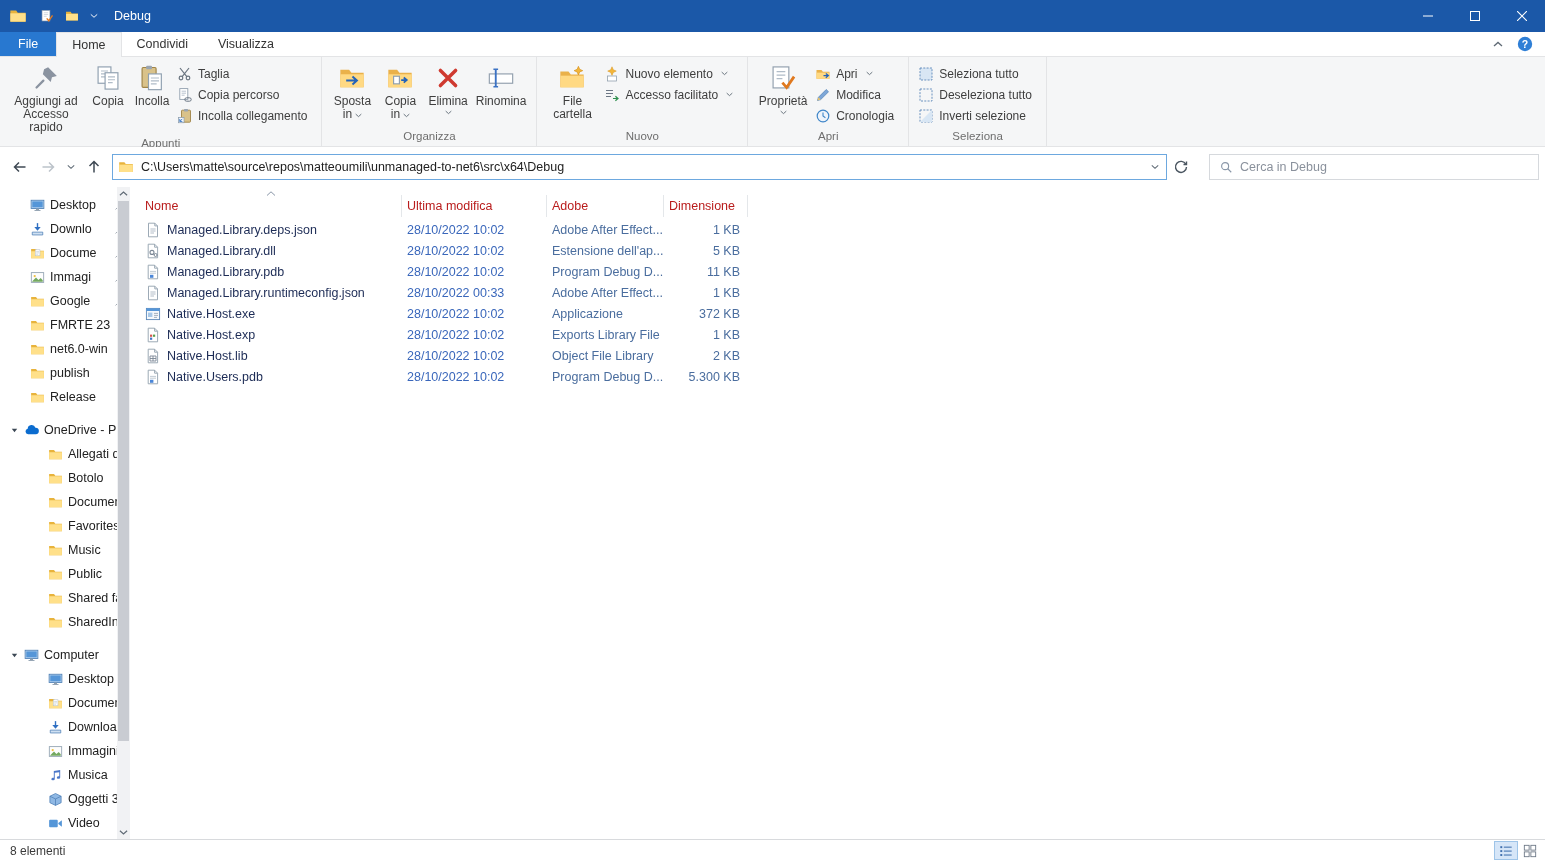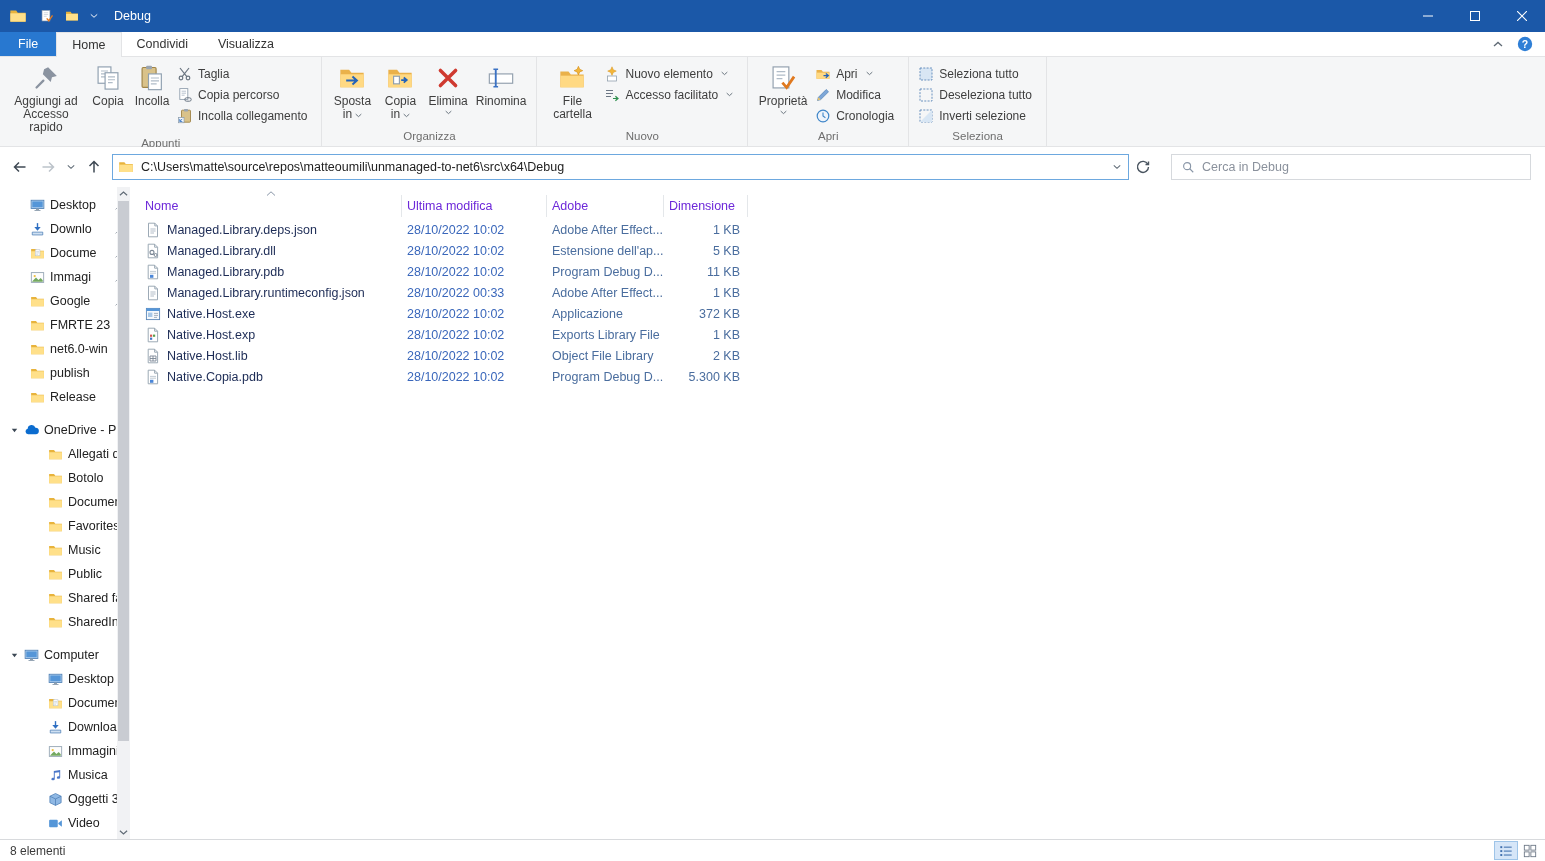--- a/index.html
+++ b/index.html
@@ -38,21 +38,21 @@
   .btn-small { display:flex; align-items:center; gap:5px; height:21px; padding:0 8px 0 3px; font-size:12px; color:#3e3e3e; white-space:nowrap; }
   .dd { width:7px; height:5px; margin-left:3px; display:inline-flex; }
   .dd-below { width:7px; height:5px; margin-top:2px; }
 
   
   .navbar { position:absolute; top:147px; left:0; right:0; height:40px; background:#fff; display:flex; align-items:center; padding:0 6px; }
   .nav-btn { width:28px; height:28px; display:flex; align-items:center; justify-content:center; }
   .addressbar { flex:1; height:26px; border:1px solid #6da8df; background:#fff; display:flex; align-items:center; padding:0 5px; margin-left:4px; }
   .addressbar .path { margin-left:7px; font-size:12.5px; color:#222; white-space:nowrap; overflow:hidden; }
   .addr-dd { margin-left:auto; width:10px; height:6px; padding-right:2px; }
-  .searchbox { width:360px; height:26px; border:1px solid #d6d9dd; display:flex; align-items:center; gap:7px; padding:0 9px; margin-left:14px; margin-right:8px; }
+  .searchbox { width:330px; height:26px; border:1px solid #d6d9dd; display:flex; align-items:center; gap:7px; padding:0 9px; margin-left:14px; }
   .search-input { border:none; outline:none; flex:1; font:inherit; font-size:12.5px; color:#333; background:transparent; }
   .search-input::placeholder { color:#8a919c; }
 
   
   .main { position:absolute; top:187px; left:0; right:0; bottom:22px; display:flex; background:#fff; }
   .sidebar { width:130px; flex:none; position:relative; overflow:hidden; }
   .tree { padding-top:6px; padding-bottom:4px; }
   .tree-item { height:24px; display:flex; align-items:center; column-gap:5px; color:#212121; white-space:nowrap; overflow:hidden; padding-right:2px; }
   .tree-item .i16 { width:15px; height:15px; }
   .level-0 { padding-left:10px; } .level-1 { padding-left:30px; } .level-2 { padding-left:48px; }
@@ -60,21 +60,21 @@
   .tree-label { overflow:hidden; }
   .expander { width:9px; height:9px; }
   .pin { width:11px; height:11px; margin-left:auto; margin-right:3px; opacity:.85; }
   .vscroll { position:absolute; top:0; right:0; bottom:0; width:13px; background:#f1f2f4; }
   .sb-arrow { position:absolute; left:0; width:13px; height:13px; padding:3px 2px; }
   .sb-arrow.top { top:0; } .sb-arrow.bottom { bottom:0; }
   .sb-thumb { position:absolute; left:1px; top:14px; width:11px; height:540px; background:#c9ccd2; }
 
   
   .filearea { flex:1; position:relative; }
-  .listheader { margin:6px 0 0 10px; height:26px; display:flex; align-items:center; font-size:12.5px; color:#6d28d9; }
+  .listheader { margin:6px 0 0 10px; height:26px; display:flex; align-items:center; font-size:12.5px; color:#b91c1c; }
   .hcell { height:22px; display:flex; align-items:center; padding-left:5px; border-right:1px solid #e4e7ea; position:relative; }
   .h-name { width:262px; } .h-mod { width:145px; } .h-type { width:117px; } .h-size { width:84px; }
   .sort-caret { position:absolute; top:-4px; left:50%; margin-left:-5px; width:10px; height:5px; }
   .listbody { margin-left:10px; }
   .file-row { height:21px; display:flex; align-items:center; font-size:12.5px; }
   .col { overflow:hidden; white-space:nowrap; }
   .col-name { width:262px; display:flex; align-items:center; gap:6px; padding-left:5px; color:#1c2b55; }
   .col-mod { width:145px; padding-left:5px; color:#3a67bb; }
   .col-type { width:117px; padding-left:5px; color:#4a6d9e; }
   .col-size { width:84px; text-align:right; padding-right:8px; color:#4a6d9e; }
@@ -931,21 +931,21 @@
           <div class="file-row">
             <div class="col col-name">
               <span class="icon i16">
                 <svg viewBox="0 0 16 16">
                   <path d="M3.2 1.2h6.4l3 3v10.6H3.2z" fill="#fff" stroke="#92a0ae" stroke-width="0.9"></path>
                   <path d="M9.6 1.2v3h3" fill="none" stroke="#92a0ae" stroke-width="0.9"></path>
                   <path d="M5 7.4h6M5 9.2h6" stroke="#b0bcc8" stroke-width="0.8"></path>
                   <rect x="5" y="10.8" width="3.4" height="3" fill="#4a86d8"></rect>
                 </svg>
               </span>
-              <span class="file-name">Native.Copia.pdb</span>
+              <span class="file-name">Native.Users.pdb</span>
             </div>
             <div class="col col-mod">28/10/2022 10:02</div>
             <div class="col col-type">Program Debug D...</div>
             <div class="col col-size">5.300 KB</div>
           </div>
         </div>
     </div>
   </div>
 
   <div class="statusbar">

